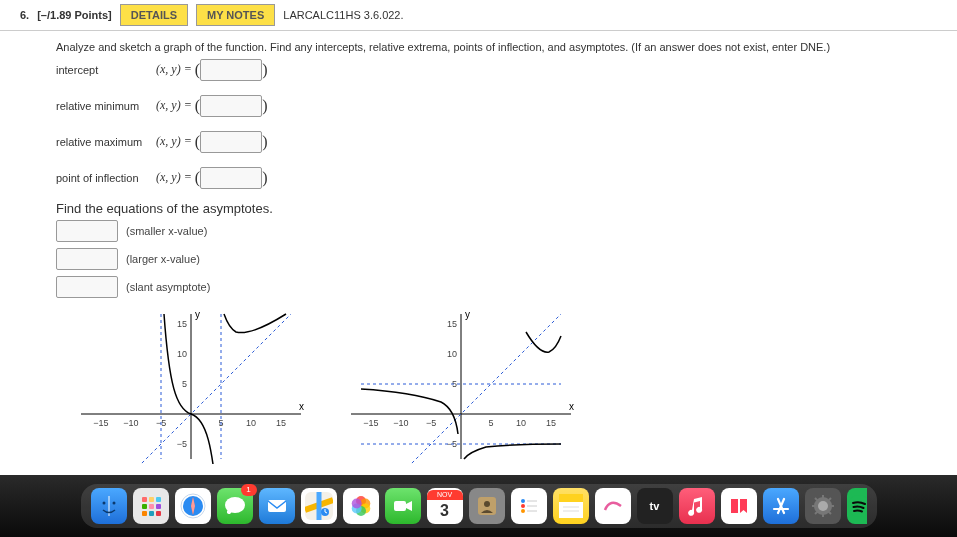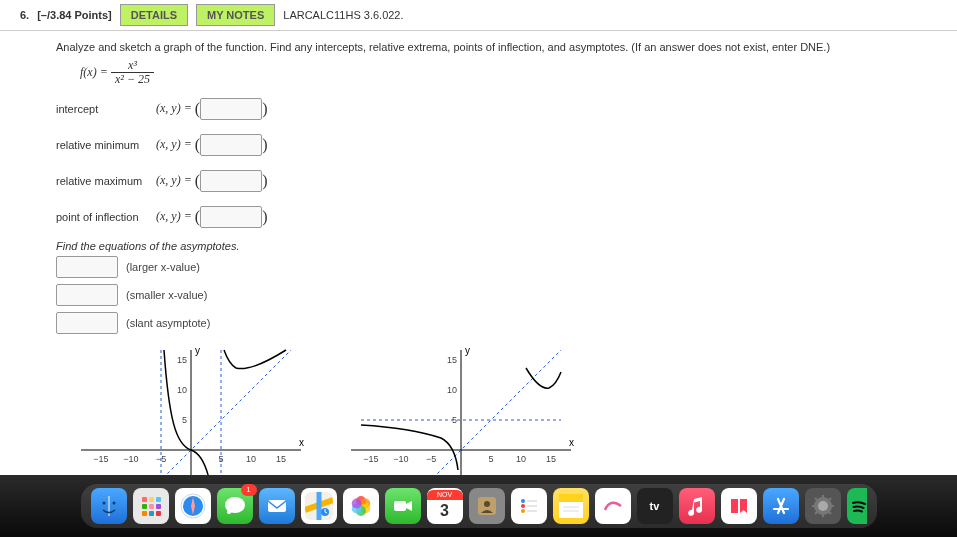--- a/index.html
+++ b/index.html
@@ -1,35 +1,35 @@
 <!DOCTYPE html>
 <html><head>
 <meta charset="utf-8">
 <style>
 body { margin:0; padding:0; font-family: Arial, sans-serif; font-size:11px; background:#fff; color:#333; width:957px; }
 .page { padding:0 0 60px 0; }
 .header { display:flex; align-items:center; gap:8px; padding:4px 20px; border-bottom:1px solid #ccc; }
 .qnum { font-weight:bold; font-size:11px; }
-.hbtn { border:1px solid #999; background:#bef264; padding:4px 10px; font-size:11px; font-weight:bold; color:#555; cursor:pointer; }
+.hbtn { border:1px solid #999; background:#fde047; padding:4px 10px; font-size:11px; font-weight:bold; color:#555; cursor:pointer; }
 .src { font-weight:normal; font-size:11px; color:#333; }
 .content { padding:10px 21px 0 56px; }
 .instr { font-size:11px; margin-bottom:6px; }
 .func { margin:4px 0 12px 24px; font-family: "Times New Roman", serif; font-size:13px; }
 .frac { display:inline-block; text-align:center; vertical-align:middle; }
 .frac .num { display:block; border-bottom:1px solid #333; padding:0 4px; line-height:1.1; }
 .frac .den { display:block; padding:0 4px; line-height:1.1; }
 .row-grid { display:grid; grid-template-columns:100px auto; row-gap:14px; align-items:center; margin-bottom:12px; font-size:11px; }
 .math { font-family:"Times New Roman", serif; font-style:italic; font-size:12px; }
 .paren { font-size:16px; font-family:"Times New Roman", serif; vertical-align:middle; }
 .txtin { border:1px solid #999; background:#f8f8f8; height:18px; width:56px; border-radius:2px; vertical-align:middle; }
 .txtin.wide { width:56px; }
 .asym-row { display:flex; align-items:center; gap:8px; margin-bottom:6px; }
 .asym-in { border:1px solid #999; background:#f8f8f8; height:18px; width:56px; border-radius:2px; }
 .small-label { font-size:11px; color:#444; }
-.sub { font-size:11px; margin:8px 0 4px 0;font-style:italic; }
+.sub { font-size:13px; margin:8px 0 4px 0; }
 .plots { display:flex; gap:40px; margin-top:4px; margin-left:20px; }
 svg { display:block; }
 .dock-wrap { position:absolute; top:475px; left:0; width:957px; height:62px; background:linear-gradient(#2a2a2a,#0a0a0a); display:flex; align-items:center; justify-content:center; }
 .dock { display:flex; gap:6px; padding:4px 10px; background:rgba(255,255,255,0.12); border-radius:16px; align-items:center; }
 .dicon { width:36px; height:36px; border-radius:8px; display:flex; align-items:center; justify-content:center; font-size:16px; position:relative; }
 .dicon.finder { background:linear-gradient(#4aa8ff,#1e6fd9); }
 .dicon.launchpad { background:#e8e8e8; }
 .dicon.safari { background:#fff; }
 .dicon.messages { background:linear-gradient(#6de36d,#2db82d); }
 .dicon.mail { background:linear-gradient(#5eb7ff,#1e7ad9); }
@@ -50,36 +50,29 @@
 .badge { position:absolute; top:-4px; right:-4px; background:#ff3b30; color:#fff; font-size:8px; border-radius:8px; min-width:12px; height:12px; line-height:12px; text-align:center; padding:0 2px; }
 .cal-top { background:#ff3b30; color:#fff; font-size:7px; width:100%; text-align:center; border-radius:6px 6px 0 0; line-height:10px;}
 .cal-bot { font-size:16px; font-weight:bold; color:#333; line-height:22px;}
 </style>
 </head>
 <body>
 
 <div class="page">
   <div class="header">
     <span class="qnum">6.</span>
-    <span class="qnum">[–/3.84 Points]</span>
+    <span class="qnum">[–/1.89 Points]</span>
     <button class="hbtn">DETAILS</button>
     <button class="hbtn">MY NOTES</button>
     <span class="src">LARCALC11HS 3.6.022.</span>
   </div>
 
   <div class="content">
     <div class="instr">Analyze and sketch a graph of the function. Find any intercepts, relative extrema, points of inflection, and asymptotes. (If an answer does not exist, enter DNE.)</div>
 
-    <div class="func">
-      <span class="math">f(x) =</span>
-      <span class="frac">
-        <span class="num math">x³</span>
-        <span class="den math">x² − 25</span>
-      </span>
-    </div>
 
     <div class="row-grid">
       <div>intercept</div>
       <div>
         <span class="math">(x, y) =</span>
         <span class="paren">(</span><input class="txtin wide" style=""><span class="paren">)</span>
       </div>
 
       <div>relative minimum</div>
       <div>
@@ -96,25 +89,25 @@
       <div>point of inflection</div>
       <div>
         <span class="math">(x, y) =</span>
         <span class="paren">(</span><input class="txtin wide" style=""><span class="paren">)</span>
       </div>
     </div>
 
     <div class="sub">Find the equations of the asymptotes.</div>
     <div class="asym-row">
         <input class="asym-in" style="">
-        <span class="small-label">(larger x-value)</span>
+        <span class="small-label">(smaller x-value)</span>
       </div>
     <div class="asym-row">
         <input class="asym-in" style="">
-        <span class="small-label">(smaller x-value)</span>
+        <span class="small-label">(larger x-value)</span>
       </div>
     <div class="asym-row">
         <input class="asym-in" style="">
         <span class="small-label">(slant asymptote)</span>
       </div>
 
 
     <div class="plots">
 
       <svg width="230" height="160" viewBox="0 0 230 160">

